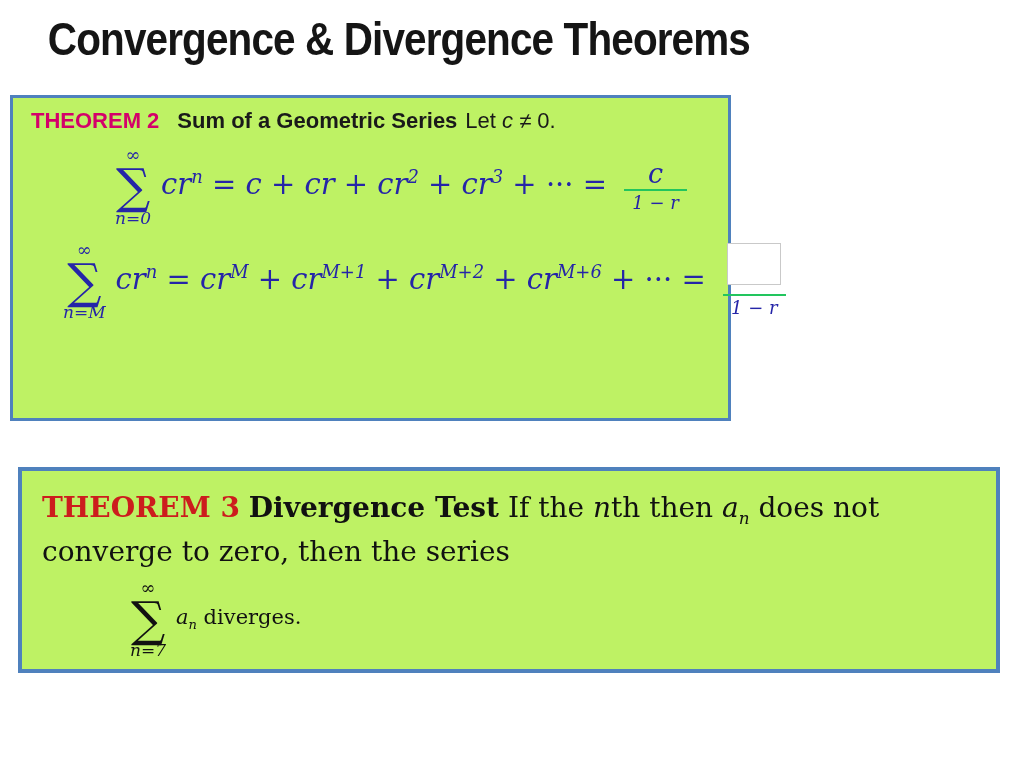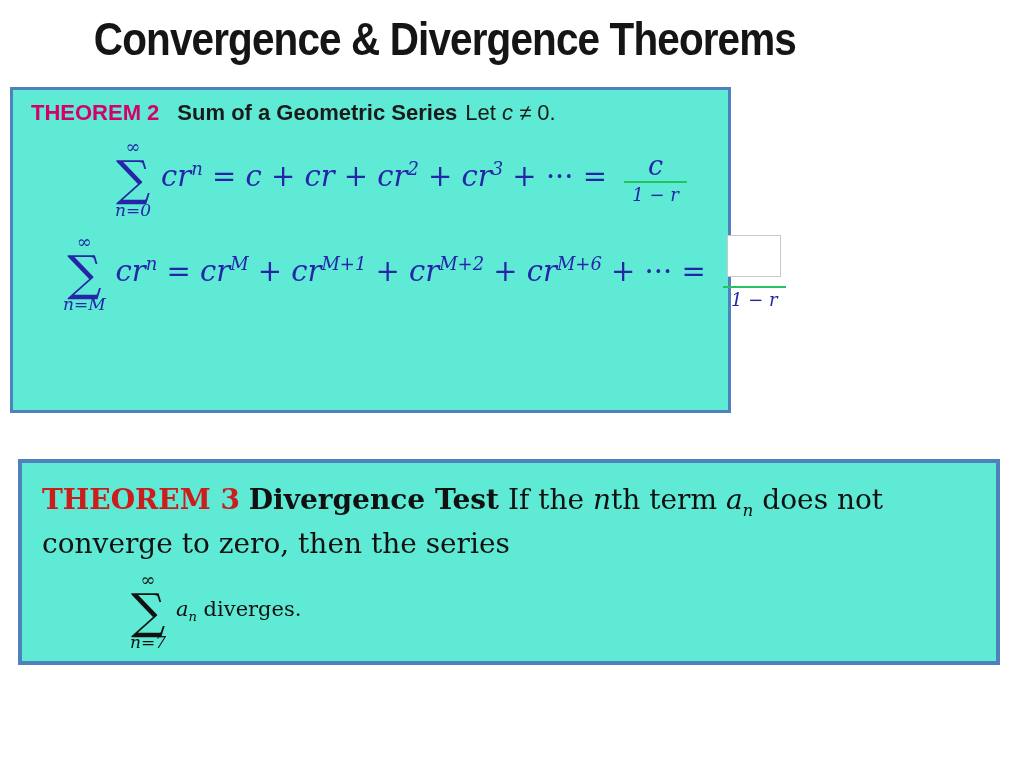--- a/index.html
+++ b/index.html
@@ -3,29 +3,29 @@
 <meta charset="utf-8">
 <style>
   html, body { margin:0; padding:0; }
   body {
     width:1024px; height:768px; background:#ffffff; position:relative;
     font-family:"Liberation Sans", sans-serif; overflow:hidden;
   }
   .slide { position:absolute; inset:0; }
 
   
-  .title-wrap { position:absolute; top:12px; left:0; width:890px; text-align:center; }
+  .title-wrap { position:absolute; top:12px; left:0; width:890px; }
   .title {
     display:inline-block; margin:0; font-size:46px; font-weight:bold; color:#151515;
     font-family:"Liberation Sans", sans-serif; letter-spacing:-1px;
     transform:scaleX(0.88); transform-origin:center;
   }
 
   
-  .box { position:absolute; background:#5eead4; box-sizing:border-box; }
+  .box { position:absolute; background:#bef264; box-sizing:border-box;margin-top:8px; }
   .box2 { left:10px;  top:87px;  width:721px; height:326px; border:3px solid #4f81bd; padding:8px 14px; }
   .box3 { left:18px;  top:459px; width:982px; height:206px; border:4px solid #4f81bd; padding:12px 16px; }
 
   
   .t2hdr { margin:2px 0 0 4px; font-size:22px; color:#1a1a1a; }
   .t2label { color:#d4006a; font-weight:bold; margin-right:18px; }
   .t2name  { font-weight:bold; margin-right:8px; }
   .t2cond  { margin:5px 0 0 4px; font-size:22px; color:#1a1a1a; }
 
   
@@ -89,21 +89,21 @@
         <span class="sum-bot">n=M</span>
       </span>
       <span class="fbody"><i>cr</i><sup>n</sup><span> = </span><i>cr</i><sup>M</sup><span> + </span><i>cr</i><sup>M+1</sup><span> + </span><i>cr</i><sup>M+2</sup><span> + </span><i>cr</i><sup>M+6</sup><span> + ··· = </span><span class="frac"><span class="num num-box"><span class="blankbox"></span></span><span class="den"><i>1 − r</i></span></span></span>
     </div>
 
   </section>
 
   <section class="box box3">
     <p class="t3body">
       <span class="t3label">THEOREM 3</span>
-      <span class="t3name">Divergence Test</span><span>  If the </span><i>n</i><span>th term </span><i>a</i><sub>n</sub><span> does not converge to zero, then the series</span>
+      <span class="t3name">Divergence Test</span><span>  If the </span><i>n</i><span>th then </span><i>a</i><sub>n</sub><span> does not converge to zero, then the series</span>
     </p>
 
     <div class="formula f3">
       <span class="sum">
         <span class="sum-top">∞</span>
         <span class="sigma">∑</span>
         <span class="sum-bot">n=7</span>
       </span>
       <span class="fbody"><i>a</i><sub>n</sub><span>  diverges.</span></span>
     </div>

